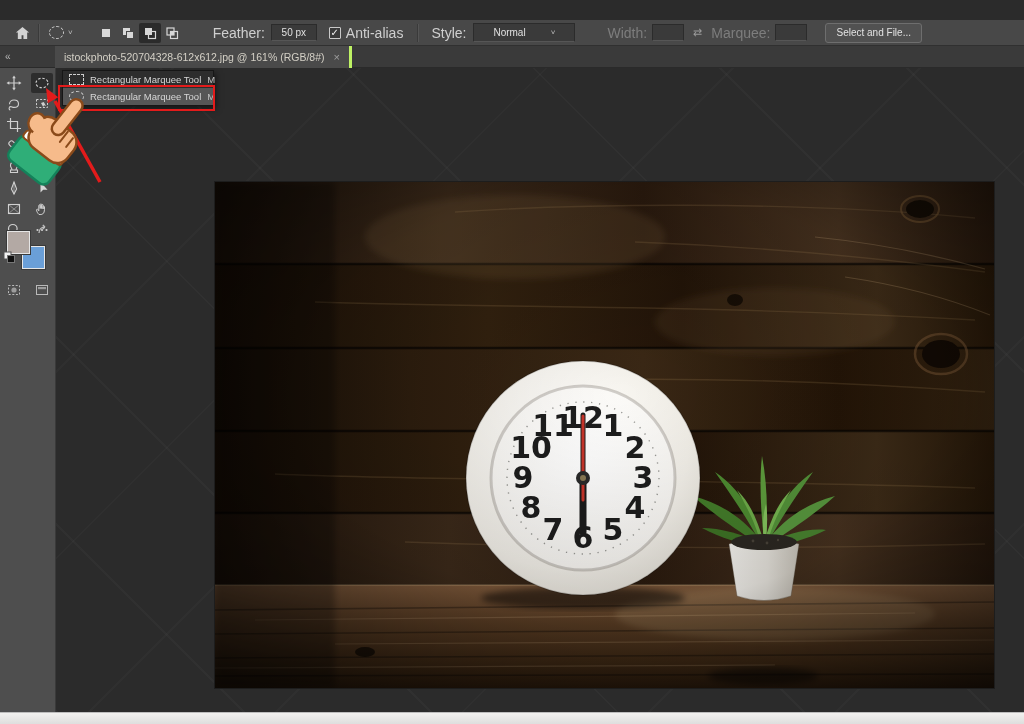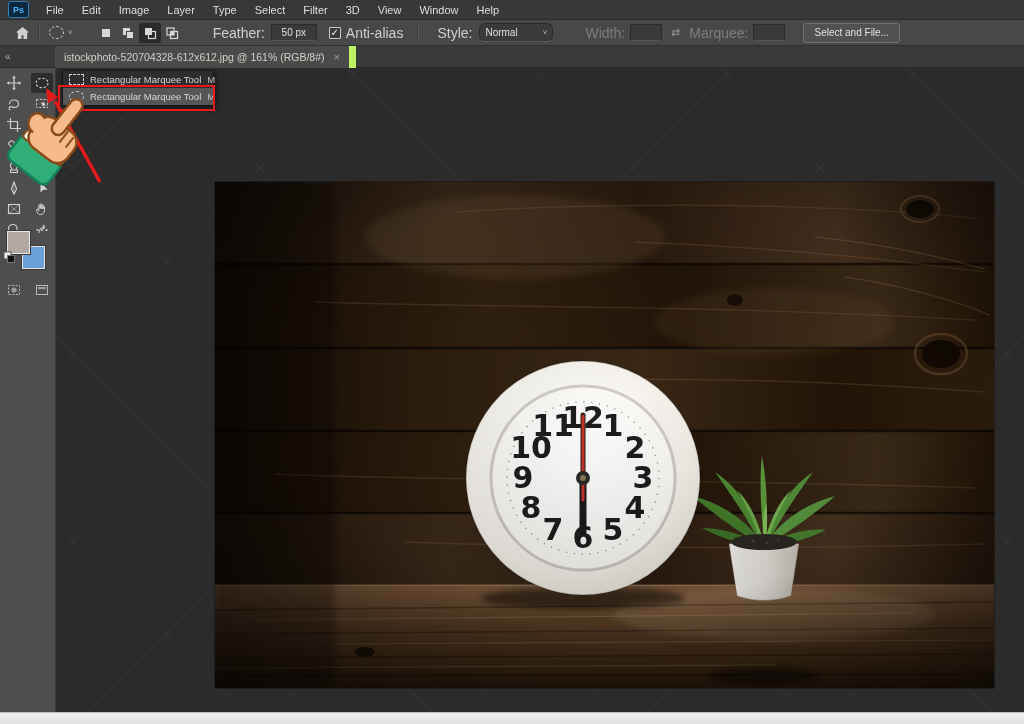--- a/index.html
+++ b/index.html
@@ -21,29 +21,29 @@
   .chev{color:#bdbdbd;font-size:8px;margin-left:2px;}
   .mode-btn{width:22px;height:20px;display:flex;align-items:center;justify-content:center;border-radius:2px;}
   .mode-btn.active{background:#2b2b2b;}
   .ob-label{color:#cfcfcf;font-size:14px;}
   .ob-label.dim{color:#7d7d7d;}
   .ob-field{background:#3a3a3a;border:1px solid #2b2b2b;border-bottom-color:#565656;height:15px;
             color:#e0e0e0;font-size:10px;display:flex;align-items:center;justify-content:center;border-radius:1px;}
   .checkbox{width:10px;height:10px;border:1px solid #c9c9c9;background:#3a3a3a;color:#f2f2f2;font-size:10px;
             line-height:10px;text-align:center;border-radius:1px;}
   .dropdown{background:#3a3a3a;border:1px solid #2b2b2b;border-bottom-color:#565656;height:17px;width:62px;
-            color:#e0e0e0;font-size:10px;display:flex;align-items:center;padding:0 5px;border-radius:6px;justify-content:space-between;}
+            color:#e0e0e0;font-size:10px;display:flex;align-items:center;padding:0 19px;border-radius:1px;justify-content:space-between;}
   .sam-btn{border:1px solid #6e6e6e;background:#515151;color:#e2e2e2;font-size:10px;height:18px;
            display:flex;align-items:center;padding:0 10px;border-radius:3px;}
   
   .tabbar{position:absolute;left:0;top:46px;width:1024px;height:22px;background:#3a3a3a;
           border-bottom:1px solid #2a2a2a;box-sizing:border-box;display:flex;align-items:center;}
   .collapse{color:#b5b5b5;font-size:10px;margin-left:5px;width:50px;}
   .doc-tab{height:22px;background:#4a4a4a;display:flex;align-items:center;padding:0 9px;
-           border-right:7px solid #bef264;}
+           border-right:3px solid #bef264;}
   .doc-tab .title{color:#d4d0c6;font-size:10.5px;white-space:nowrap;}
   .doc-tab .close{color:#9f9f9f;font-size:11px;margin-left:9px;}
   
   .toolbar{position:absolute;left:0;top:68px;width:56px;height:644px;background:#4e4e4e;
            border-right:1px solid #3a3a3a;box-sizing:border-box;}
   .tool{position:absolute;width:22px;height:20px;display:flex;align-items:center;justify-content:center;border-radius:2px;}
   .tool.selected{background:#2d2d2d;}
   .swatch{position:absolute;width:21px;height:21px;border:1px solid #e6e6e6;box-shadow:0 0 0 1px #3a3a3a;}
   svg.ti{display:block;}
   
@@ -64,35 +64,20 @@
   .arrow-svg{position:absolute;left:30px;top:80px;z-index:45;}
   .hand-svg{position:absolute;left:-34px;top:76px;z-index:50;}
   .bottomstrip{position:absolute;left:0;top:712px;width:1024px;height:12px;
                background:linear-gradient(#f2f1ef,#dededd);border-top:1px solid #bdbdbd;box-sizing:border-box;}
 </style>
 </head>
 <body>
 
 <div id="app">
 
-  <div class="menubar">
-    <div class="ps-logo">Ps</div>
-    <span style="width:8px"></span>
-    <span class="menu-item">File</span>
-    <span class="menu-item">Edit</span>
-    <span class="menu-item">Image</span>
-    <span class="menu-item">Layer</span>
-    <span class="menu-item">Type</span>
-    <span class="menu-item">Select</span>
-    <span class="menu-item">Filter</span>
-    <span class="menu-item">3D</span>
-    <span class="menu-item">View</span>
-    <span class="menu-item">Window</span>
-    <span class="menu-item">Help</span>
-  </div>
 
   <div class="optionsbar">
     <span class="ob-ico" style="margin-left:12px">
       <svg class="ti" width="15" height="14" viewBox="0 0 16 15">
           <path d="M8 1L1 7h2v7h4v-4h2v4h4V7h2z" fill="#d2d2d2"></path>
         </svg>
     </span>
     <span class="ob-sep"></span>
     <span class="ob-ico">
         <span class="dashed-circle"></span>
@@ -121,21 +106,21 @@
           <rect x="3" y="3" width="7" height="7" fill="none" stroke="#d8d8d8" stroke-width="1.2"></rect>
           <rect x="6.5" y="6.5" width="7" height="7" fill="none" stroke="#d8d8d8" stroke-width="1.2"></rect>
           <rect x="6.5" y="6.5" width="3.5" height="3.5" fill="#d8d8d8"></rect>
         </svg>
     </span>
     <span class="ob-label" style="margin-left:30px">Feather:</span>
     <span class="ob-field" style="width:44px;margin-left:6px">50 px</span>
     <span class="checkbox" style="margin-left:12px">✓</span>
     <span class="ob-label" style="margin-left:5px">Anti-alias</span>
     <span class="ob-sep" style="margin-left:14px"></span>
-    <span class="ob-label" style="margin-left:12px">Style:</span>
+    <span class="ob-label" style="margin-left:6px">Style:</span>
     <span class="dropdown" style="margin-left:7px">
       <span>Normal</span>
       <span class="chev">˅</span>
     </span>
     <span class="ob-label dim" style="margin-left:32px">Width:</span>
     <span class="ob-field" style="width:30px;margin-left:5px"></span>
     <span class="ob-label" style="margin-left:9px;color:#9a9a9a;font-size:11px">⇄</span>
     <span class="ob-label dim" style="margin-left:9px">Marquee:</span>
     <span class="ob-field" style="width:30px;margin-left:5px"></span>
     <span class="sam-btn" style="margin-left:18px">Select and File...</span>

